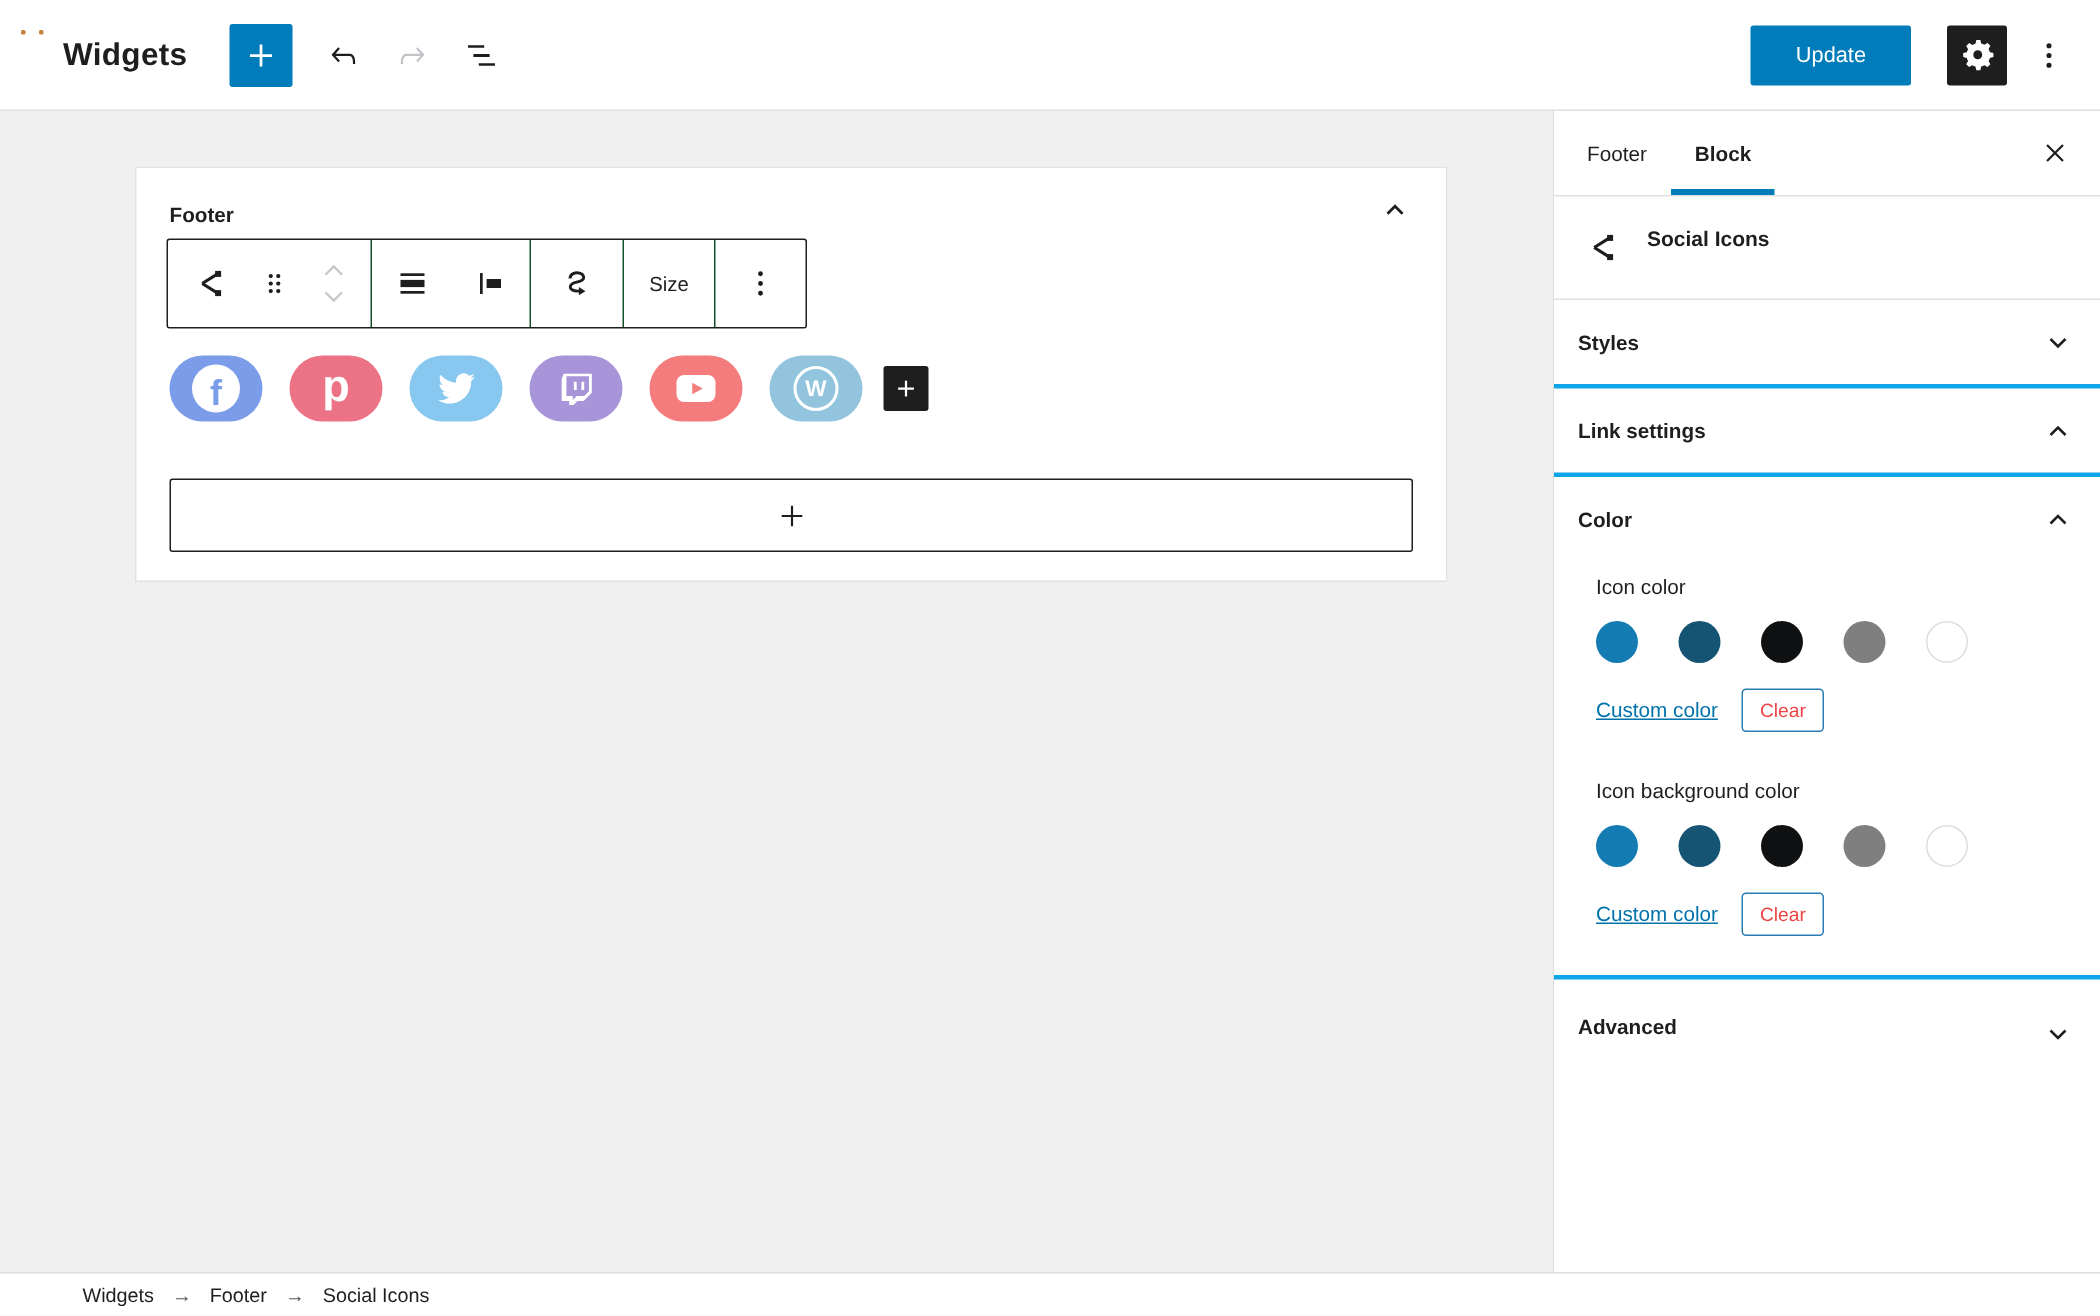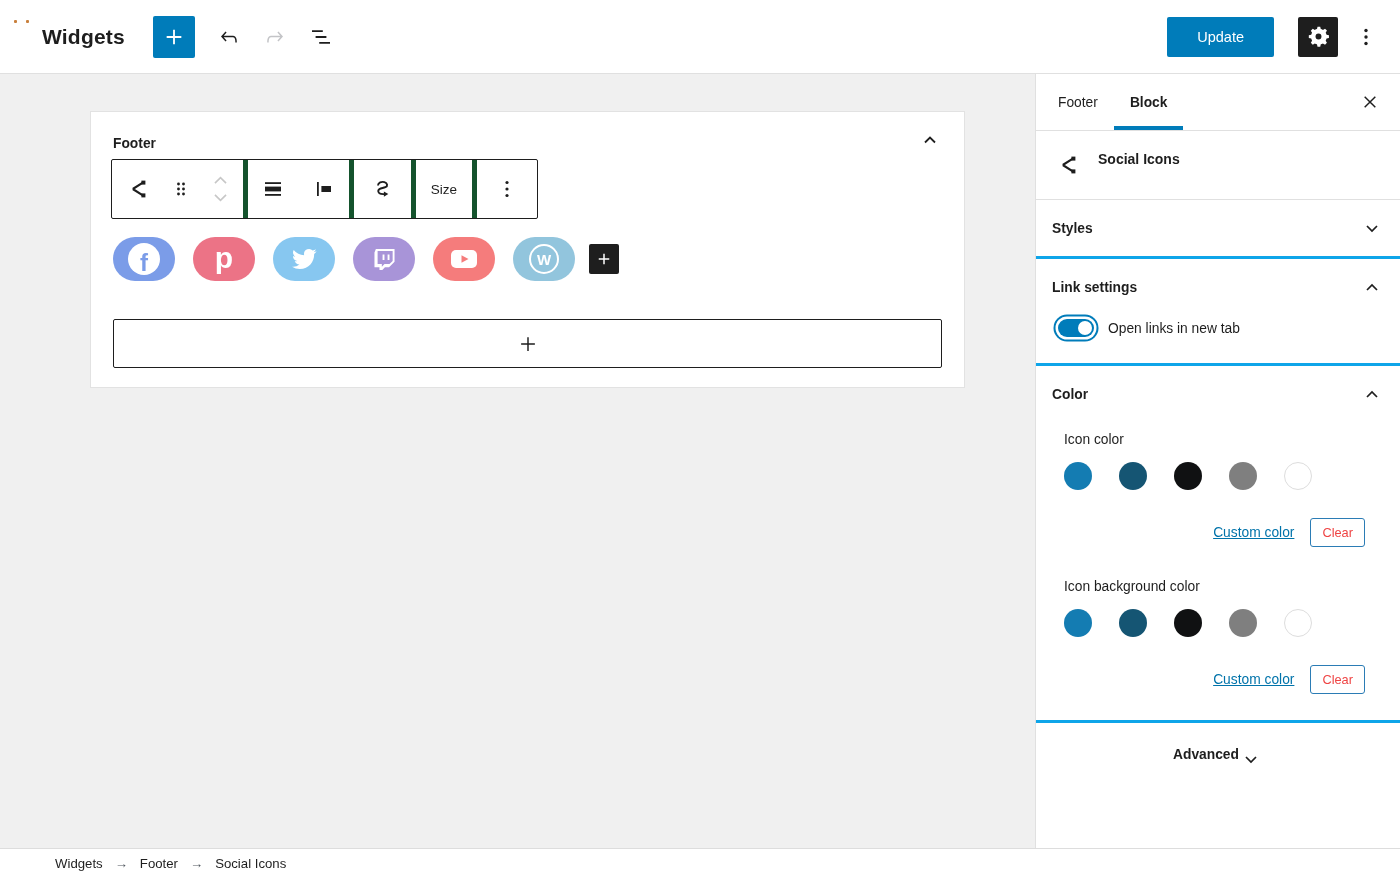--- a/index.html
+++ b/index.html
@@ -27,21 +27,21 @@
 
   
   .canvas { position:absolute; top:74px; left:0; right:365px; bottom:29px; background:#f0f0f0; }
   .footer-card { position:absolute; left:90px; top:37px; width:875px; height:277px; background:#fff;
                  border:1px solid #e2e2e2; }
   .footer-card-title { position:absolute; left:22px; top:24px; font-size:13.8px; font-weight:600; }
   .card-collapse { position:absolute; right:22px; top:16px; background:none; border:none; cursor:pointer; }
 
   .block-toolbar { position:absolute; left:20px; top:47px; height:60px; width:427px; background:#fff;
                    border:1px solid #1e1e1e; border-radius:2px; display:flex; }
-  .tb-group { display:flex; align-items:center; justify-content:center; border-right:5px solid #14532d; height:100%; }
+  .tb-group { display:flex; align-items:center; justify-content:center; border-right:1px solid #14532d; height:100%; }
   .tb-group:last-child { border-right:none; }
   .tb-btn { background:none; border:none; display:flex; flex-direction:column; align-items:center;
             justify-content:center; cursor:pointer; height:100%; }
   .tb-size { font-size:13.5px; color:#1e1e1e; font-family:inherit; }
 
   .icons-row { position:absolute; left:22px; top:125px; display:flex; align-items:center; }
   .social-pill { width:62px; height:44px; border-radius:22px; display:flex; align-items:center;
                  justify-content:center; margin-right:18px; cursor:pointer; }
   .fb-circle { width:32px; height:32px; background:#fff; border-radius:50%; display:flex; align-items:center;
                justify-content:center; overflow:hidden; }
@@ -82,28 +82,28 @@
   .toggle { position:relative; width:36px; height:18px; background:#007cba; border-radius:10px;
             border:none; cursor:pointer; margin:0 14px 0 6px;
             box-shadow:0 0 0 2.5px #fff, 0 0 0 4.5px #007cba; }
   .toggle .knob { position:absolute; top:2px; right:2px; width:14px; height:14px; background:#fff; border-radius:50%; }
   .toggle-label { font-size:13.8px; }
 
   .color-group { padding:2px 35px 0 28px; }
   .color-group-label { font-size:13.8px; margin-top:8px; }
   .swatch-row { display:flex; gap:27px; margin-top:15px; }
   .swatch { width:28px; height:28px; border-radius:50%; border:none; cursor:pointer; }
-  .color-actions { display:flex; align-items:center; justify-content:flex-end; gap:16px; margin-top:28px; }
+  .color-actions { display:flex; align-items:center; gap:16px; margin-top:17px; }
   .custom-color-link { font-size:13.8px; color:#0073aa; text-decoration:underline; cursor:pointer; background:none; border:none; font-family:inherit; }
   .clear-btn { font-size:12.8px; color:#ef4444; background:#fff; border:1px solid #2b7cb5; border-radius:3px;
                padding:6px 11px; cursor:pointer; font-family:inherit; }
   .group-gap { height:22px; }
   .color-panel-bottom { height:26px; }
   .advanced-panel { padding-top:24px; }
-  .advanced-header { height:56px; display:flex; align-items:flex-start; justify-content:center;
+  .advanced-header { height:56px; display:flex; align-items:flex-start; justify-content:space-between;
                      padding:0 16px; background:none; border:none; width:100%; cursor:pointer; font-family:inherit; }
 
   
   .bottom-bar { position:absolute; left:0; right:0; bottom:0; height:29px; background:#fff;
                 border-top:1px solid #dddddd; display:flex; align-items:center; padding-left:55px; z-index:31; }
   .breadcrumb { display:flex; align-items:center; gap:12px; font-size:13.2px; color:#1e1e1e; }
   .crumb { cursor:pointer; }
   .crumb-sep { color:#50575e; }
 
   svg { display:block; }
@@ -368,26 +368,20 @@
 
     <div class="panel">
       <button class="panel-header">
         <span class="panel-title">Link settings</span>
         <span>
           <svg width="24" height="24" viewBox="0 0 24 24">
               <path d="M7 15l5-5 5 5" fill="none" stroke="#1e1e1e" stroke-width="1.7"></path>
             </svg>
         </span>
       </button>
-      <div class="toggle-row">
-        <button class="toggle" aria-checked="true">
-          <span class="knob"></span>
-        </button>
-        <span class="toggle-label">Open links in new tab</span>
-      </div>
     </div>
 
     <div class="panel">
       <button class="panel-header">
         <span class="panel-title">Color</span>
         <span>
           <svg width="24" height="24" viewBox="0 0 24 24">
               <path d="M7 15l5-5 5 5" fill="none" stroke="#1e1e1e" stroke-width="1.7"></path>
             </svg>
         </span>

